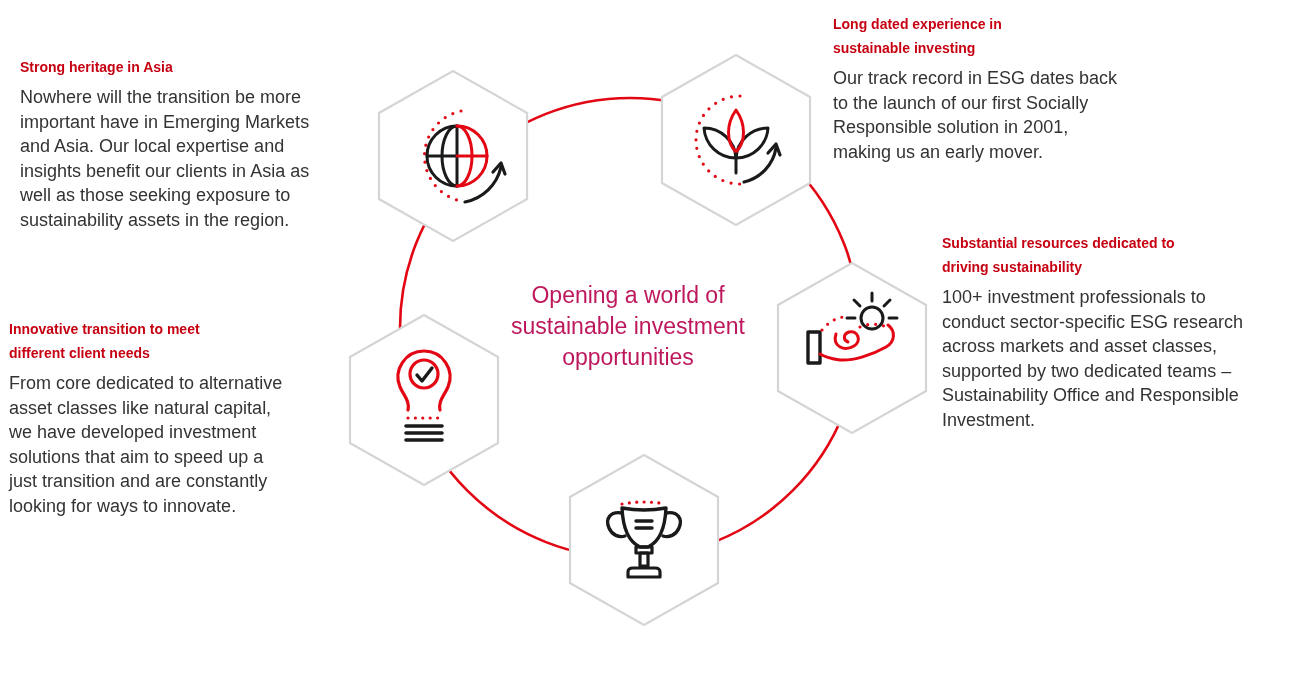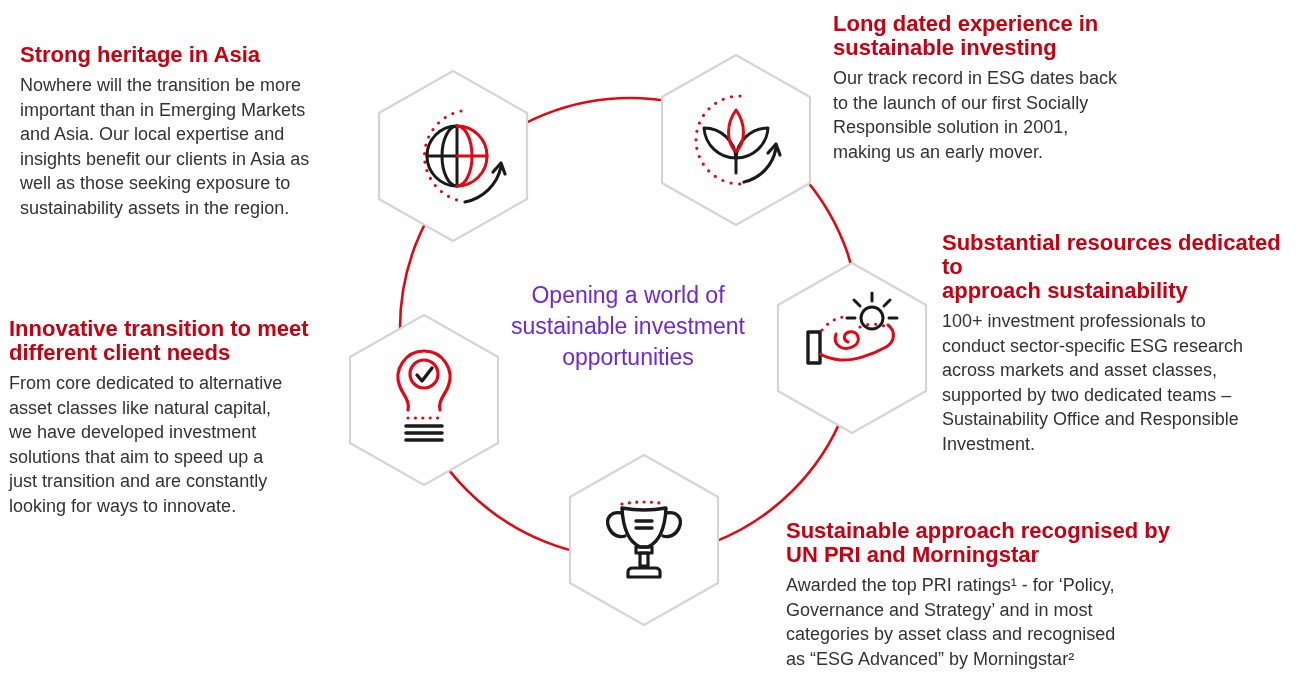--- a/index.html
+++ b/index.html
@@ -7,40 +7,40 @@
     position:relative;
     width:1306px;height:683px;
     background:#ffffff;
     font-family:"Liberation Sans", sans-serif;
     overflow:hidden;
   }
   .diagram-svg{position:absolute;left:0;top:0;}
   .block{position:absolute;}
   .block h3{
     margin:0;
-    font-size:22px;line-height:24px;font-weight:bold;
+    font-size:14px;line-height:24px;font-weight:bold;
     color:#c60011;
     white-space:pre-line;
   }
   .block p{
     margin:6px 0 0 0;
     font-size:18px;line-height:24.5px;
     color:#333333;
     white-space:pre-line;
   }
   .center-title{
     position:absolute;
     left:450px;top:280px;width:356px;
     text-align:center;
     font-size:23px;line-height:31px;
-    color:#6d28d9;
+    color:#be185d;
     white-space:pre-line;
   }
   
-  .b-heritage{left:20px;top:43px;width:352px;}
+  .b-heritage{left:20px;top:55px;width:352px;}
   .b-experience{left:833px;top:12px;width:352px;}
   .b-resources{left:942px;top:231px;width:362px;}
   .b-recognition{left:786px;top:519px;width:414px;}
   .b-innovation{left:9px;top:317px;width:348px;}
 </style>
 </head>
 <body>
 
 <div class="stage">
 
@@ -129,55 +129,47 @@
     </g>
   </svg>
 
   <div class="center-title">Opening a world of
 sustainable investment
 opportunities</div>
 
   <div class="block b-heritage">
     <h3>Strong heritage in Asia</h3>
     <p>Nowhere will the transition be more
-important than in Emerging Markets
+important have in Emerging Markets
 and Asia. Our local expertise and
 insights benefit our clients in Asia as
 well as those seeking exposure to
 sustainability assets in the region.</p>
   </div>
 
   <div class="block b-experience">
     <h3>Long dated experience in
 sustainable investing</h3>
     <p>Our track record in ESG dates back
 to the launch of our first Socially
 Responsible solution in 2001,
 making us an early mover.</p>
   </div>
 
   <div class="block b-resources">
     <h3>Substantial resources dedicated to
-approach sustainability</h3>
+driving sustainability</h3>
     <p>100+ investment professionals to
 conduct sector-specific ESG research
 across markets and asset classes,
 supported by two dedicated teams –
 Sustainability Office and Responsible
 Investment.</p>
   </div>
 
-  <div class="block b-recognition">
-    <h3>Sustainable approach recognised by
-UN PRI and Morningstar</h3>
-    <p>Awarded the top PRI ratings¹ - for ‘Policy,
-Governance and Strategy’ and in most
-categories by asset class and recognised
-as “ESG Advanced” by Morningstar²</p>
-  </div>
 
   <div class="block b-innovation">
     <h3>Innovative transition to meet
 different client needs</h3>
     <p>From core dedicated to alternative
 asset classes like natural capital,
 we have developed investment
 solutions that aim to speed up a
 just transition and are constantly
 looking for ways to innovate.</p>

